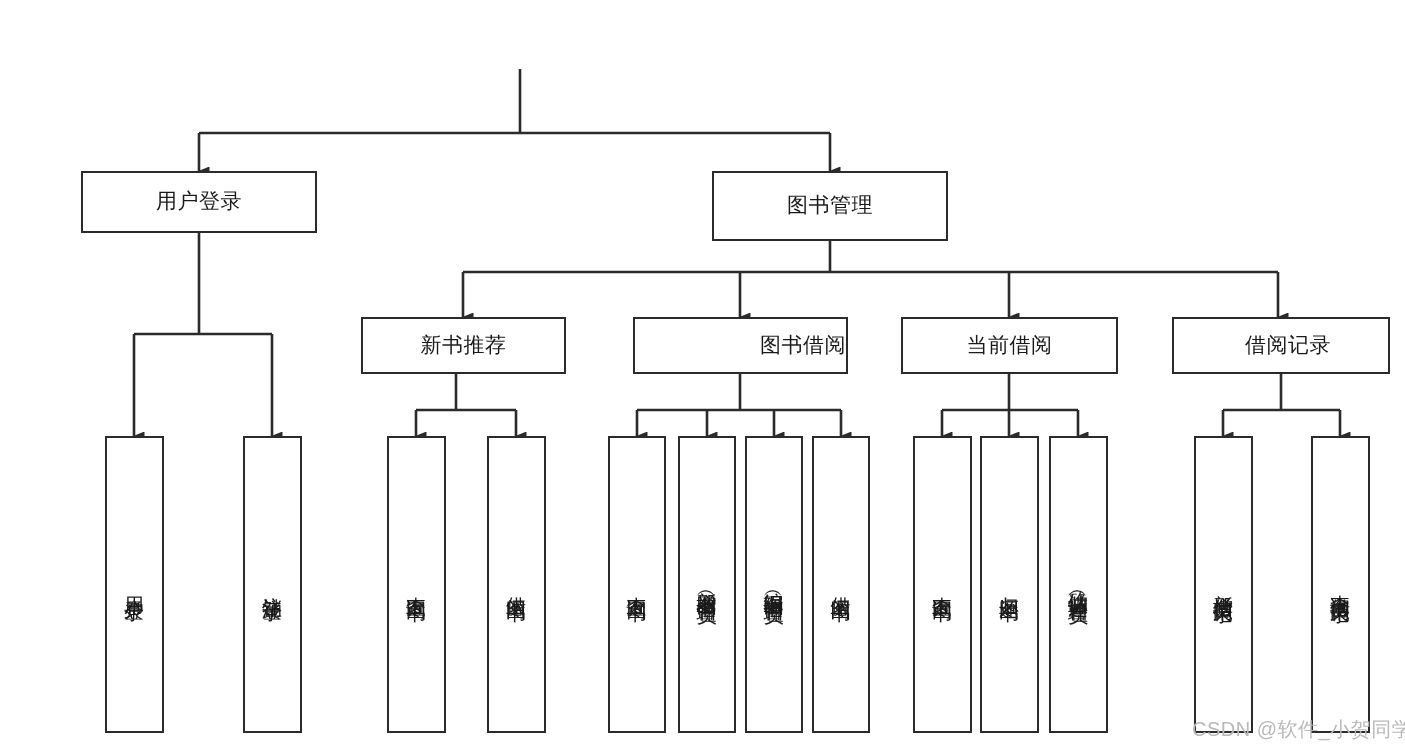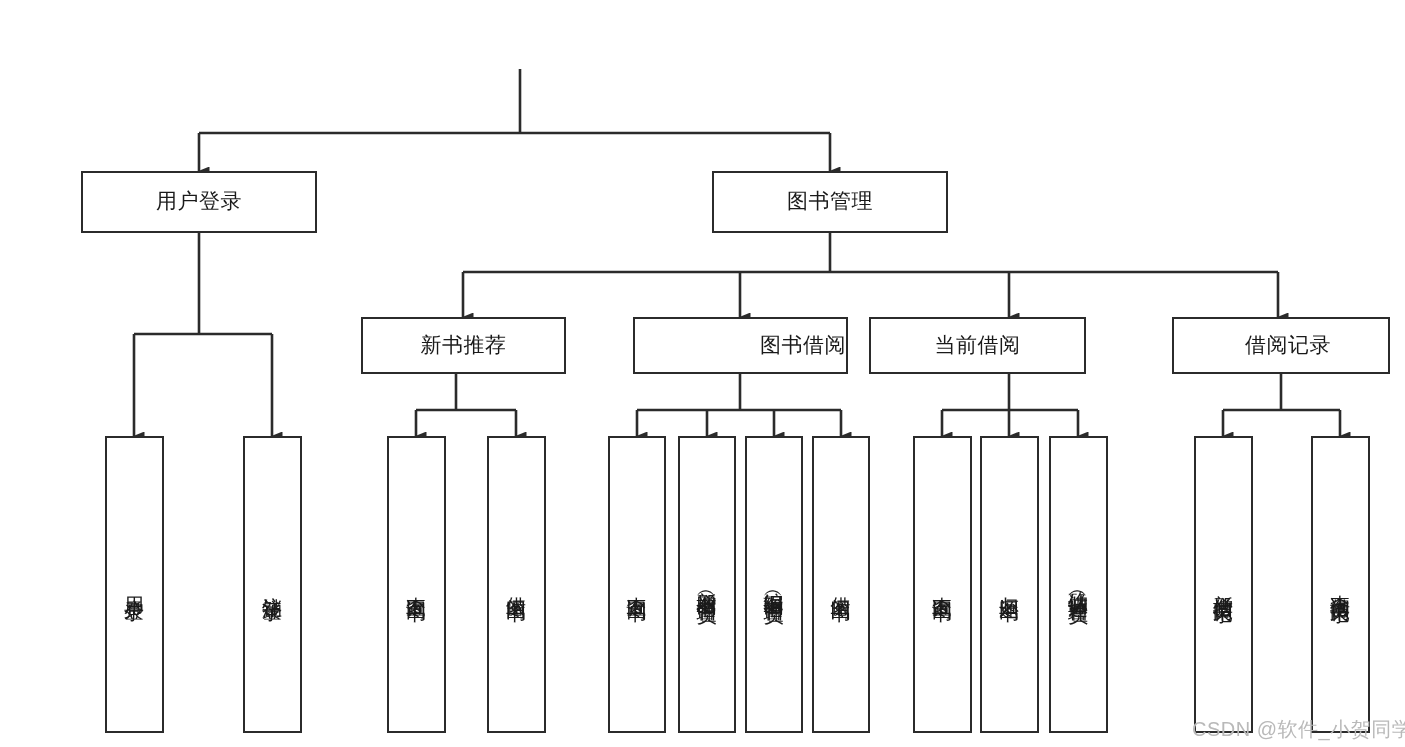--- a/index.html
+++ b/index.html
@@ -106,31 +106,31 @@
         <line x1="1223" y1="410" x2="1340" y2="410"></line>
         <line x1="1223" y1="410" x2="1223" y2="436" marker-end="url(#arrowhead)"></line>
         <line x1="1340" y1="410" x2="1340" y2="436" marker-end="url(#arrowhead)"></line>
       </g>
   </svg>
 
 
   <div class="node-box" id="node-l1-0" style="left: 81px; top: 171px; width: 236px; height: 62px;">
     <span class="node-label">用户登录</span>
   </div>
-  <div class="node-box" id="node-l1-1" style="left: 712px; top: 171px; width: 236px; height: 62px;">
+  <div class="node-box" id="node-l1-1" style="left: 712px; top: 171px; width: 236px; height: 70px;">
     <span class="node-label">图书管理</span>
   </div>
 
   <div class="node-box" id="node-l2-0" style="left: 361px; top: 317px; width: 205px; height: 57px;">
     <span class="node-label">新书推荐</span>
   </div>
   <div class="node-box" id="node-l2-1" style="left: 633px; top: 317px; width: 215px; height: 57px; justify-content: flex-end;">
     <span class="node-label">图书借阅</span>
   </div>
-  <div class="node-box" id="node-l2-2" style="left: 869px; top: 317px; width: 217px; height: 57px;">
+  <div class="node-box" id="node-l2-2" style="left: 901px; top: 317px; width: 217px; height: 57px;">
     <span class="node-label">当前借阅</span>
   </div>
   <div class="node-box" id="node-l2-3" style="left: 1172px; top: 317px; width: 218px; height: 57px; padding-left: 14px;">
     <span class="node-label">借阅记录</span>
   </div>
 
   <div class="node-box vertical" id="node-leaf-0" style="left: 105px; top: 436px; width: 59px; height: 297px;">
     <span class="node-label">用户登录</span>
   </div>
   <div class="node-box vertical" id="node-leaf-1" style="left: 243px; top: 436px; width: 59px; height: 297px;">

